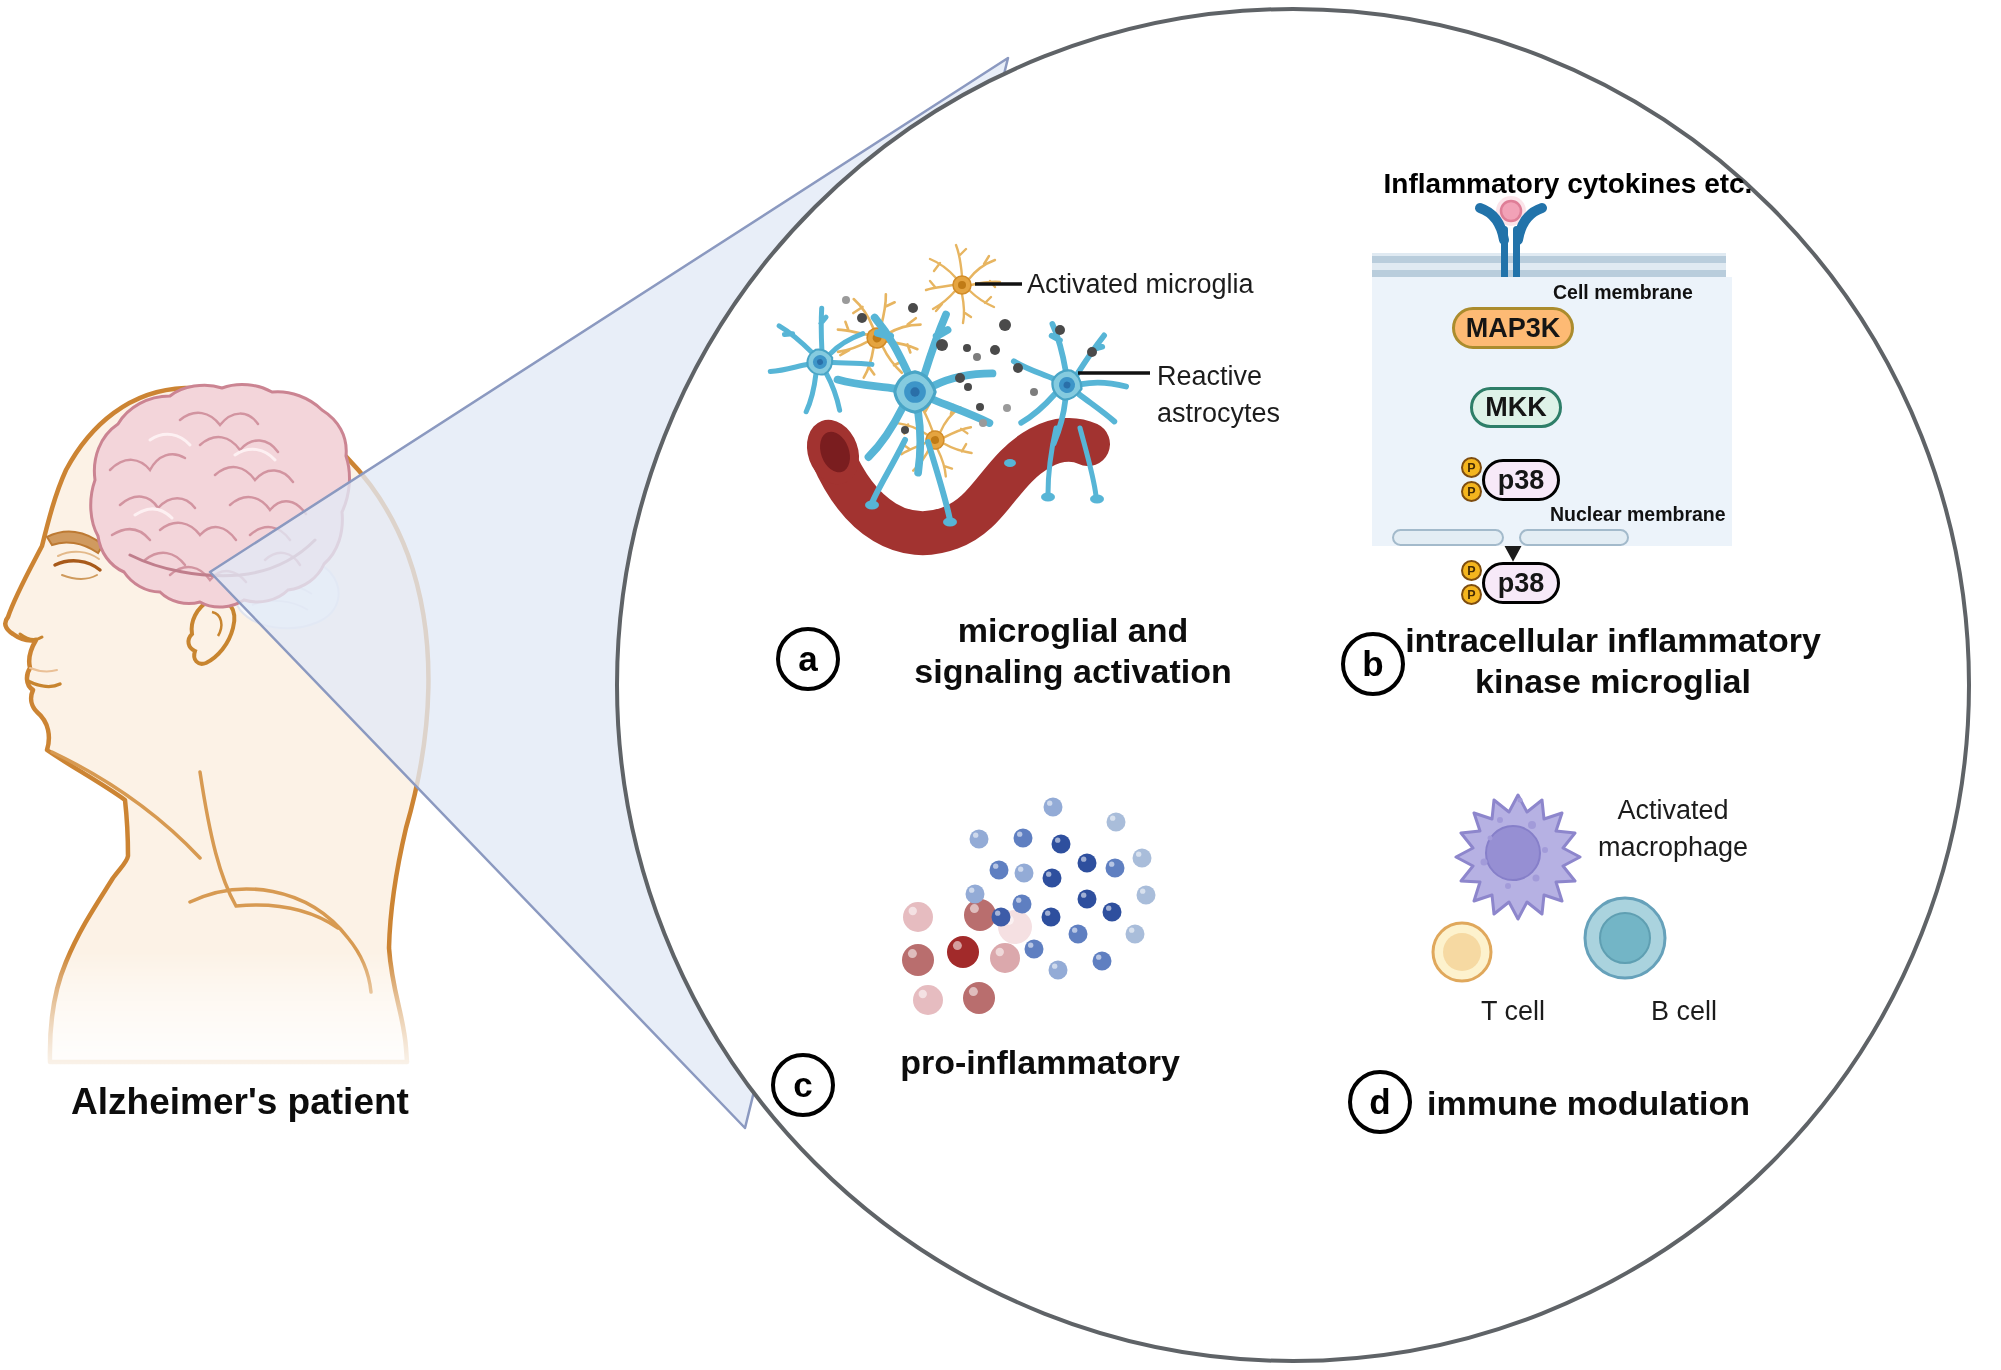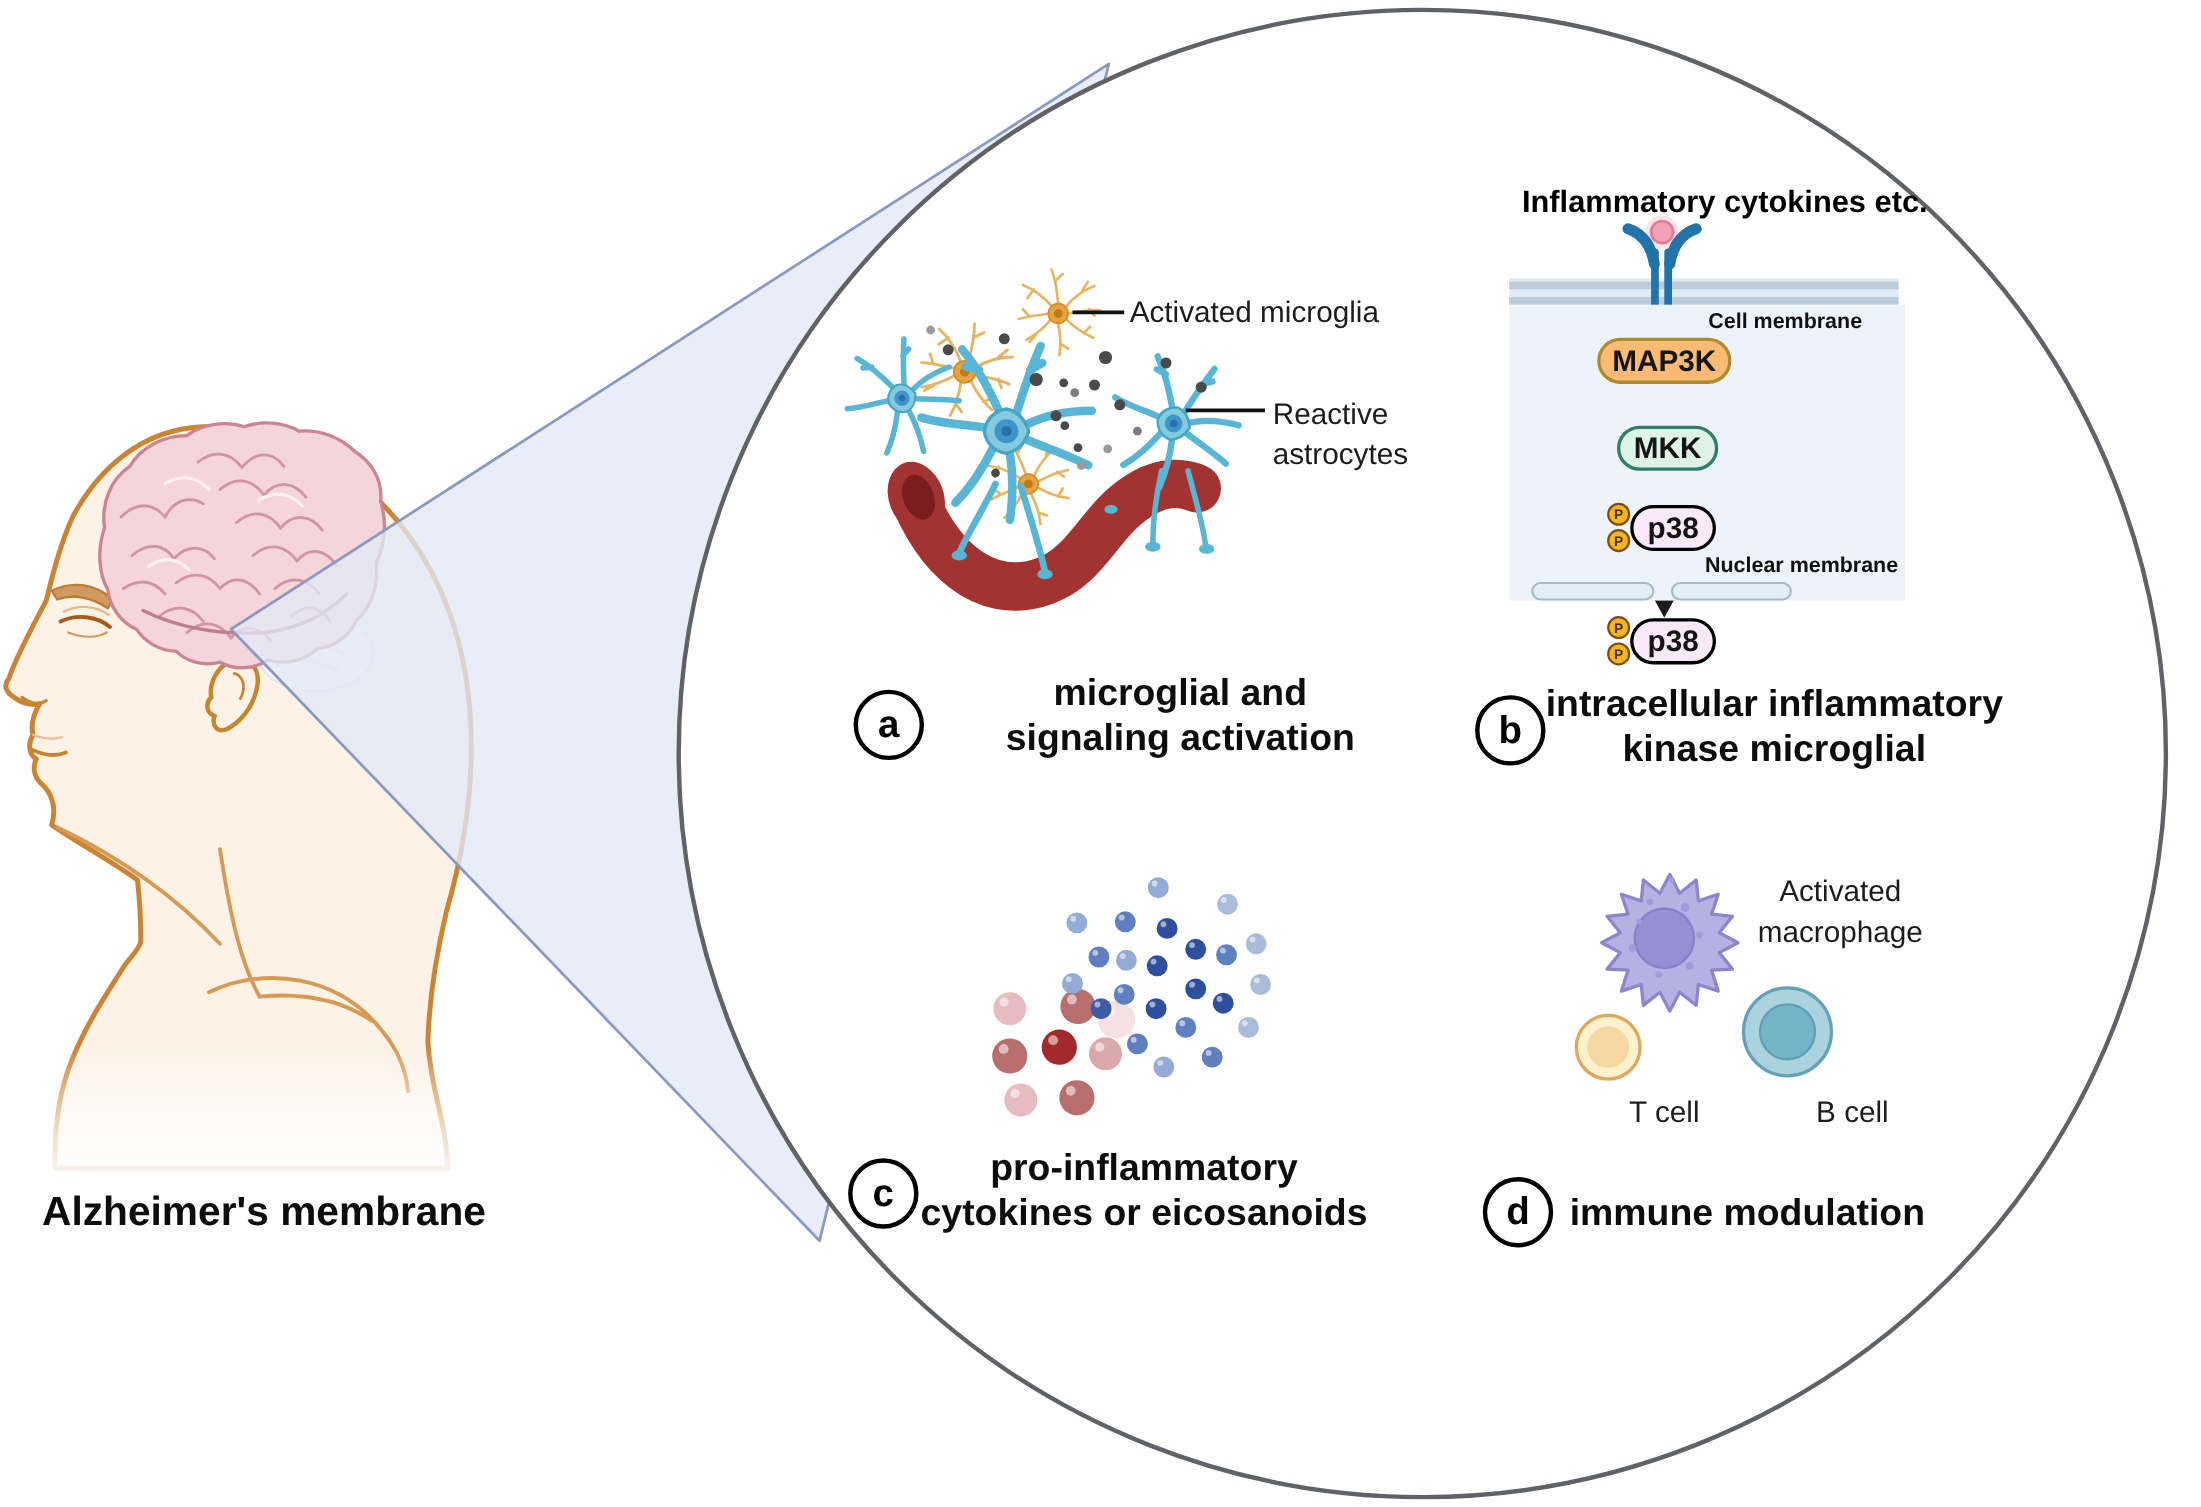--- a/index.html
+++ b/index.html
@@ -303,21 +303,21 @@
       </g>
       <g>
         <circle cx="1625" cy="938" r="40" fill="#aad3de" stroke="#66a1ba" stroke-width="3"></circle>
         <circle cx="1625" cy="938" r="25" fill="#73b5c6" stroke="#5f9fb2" stroke-width="2"></circle>
       </g>
     </g>
   </svg>
 
   <div class="cytoplasm"></div>
 
-  <div class="abs alz ctr" style="left:240px;top:1081px;">Alzheimer's membrane</div>
+  <div class="abs alz ctr" style="left:240px;top:1081px;">Alzheimer's patient</div>
 
   <div class="abs lbl" style="left:1027px;top:266px;">Activated microglia</div>
   <div class="abs lbl" style="left:1157px;top:358px;">
     <div>Reactive</div>
     <div>astrocytes</div>
   </div>
   <div class="abs letter" style="left:776px;top:627px;">a</div>
   <div class="abs cap ctr" style="left:1073px;top:610px;">
     <div>microglial and</div>
     <div>signaling activation</div>
@@ -338,21 +338,20 @@
   <div class="pcirc" style="left:1461px;top:584px;">P</div>
   <div class="abs letter" style="left:1341px;top:632px;">b</div>
   <div class="abs cap ctr" style="left:1613px;top:620px;">
     <div>intracellular inflammatory</div>
     <div>kinase microglial</div>
   </div>
 
   <div class="abs letter" style="left:771px;top:1053px;">c</div>
   <div class="abs cap ctr" style="left:1040px;top:1042px;">
     <div>pro-inflammatory</div>
-    <div>cytokines or eicosanoids</div>
   </div>
 
   <div class="abs lbl ctr" style="left:1673px;top:792px;text-align:center;">
     <div>Activated</div>
     <div>macrophage</div>
   </div>
   <div class="abs lbl ctr" style="left:1465px;top:993px;margin-left:48px;">T cell</div>
   <div class="abs lbl ctr" style="left:1684px;top:993px;">B cell</div>
   <div class="abs letter" style="left:1348px;top:1070px;">d</div>
   <div class="abs cap" style="left:1427px;top:1083px;">immune modulation</div>

